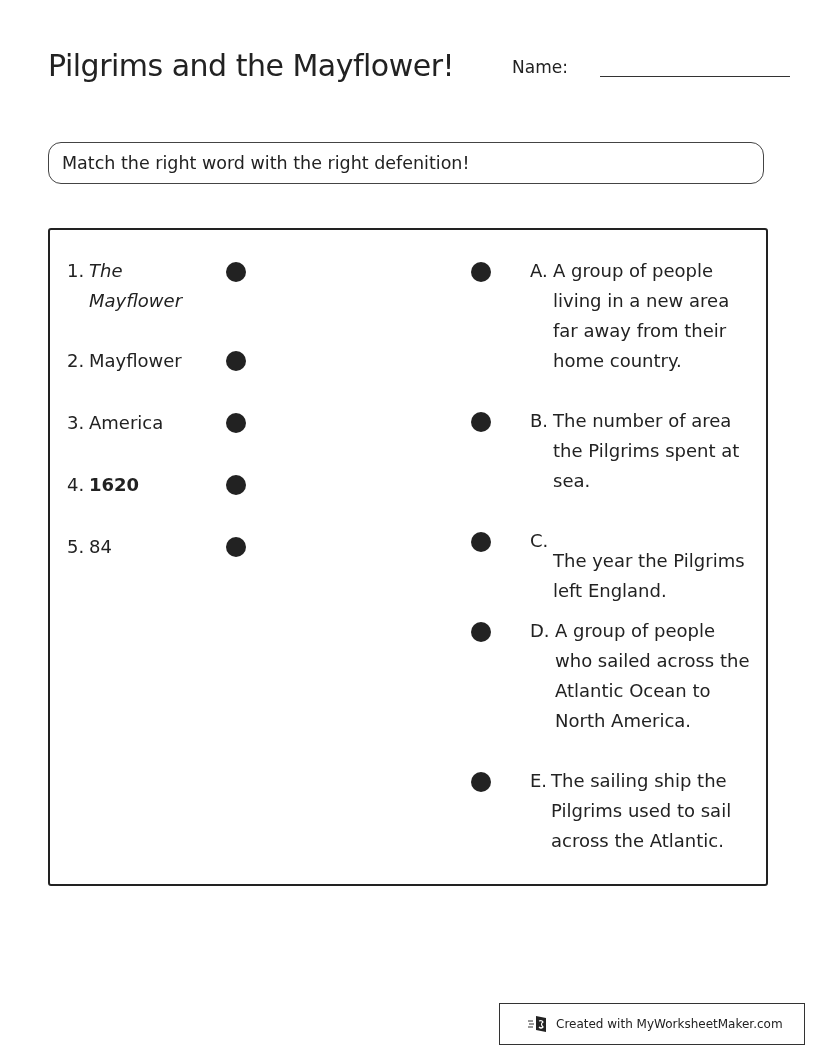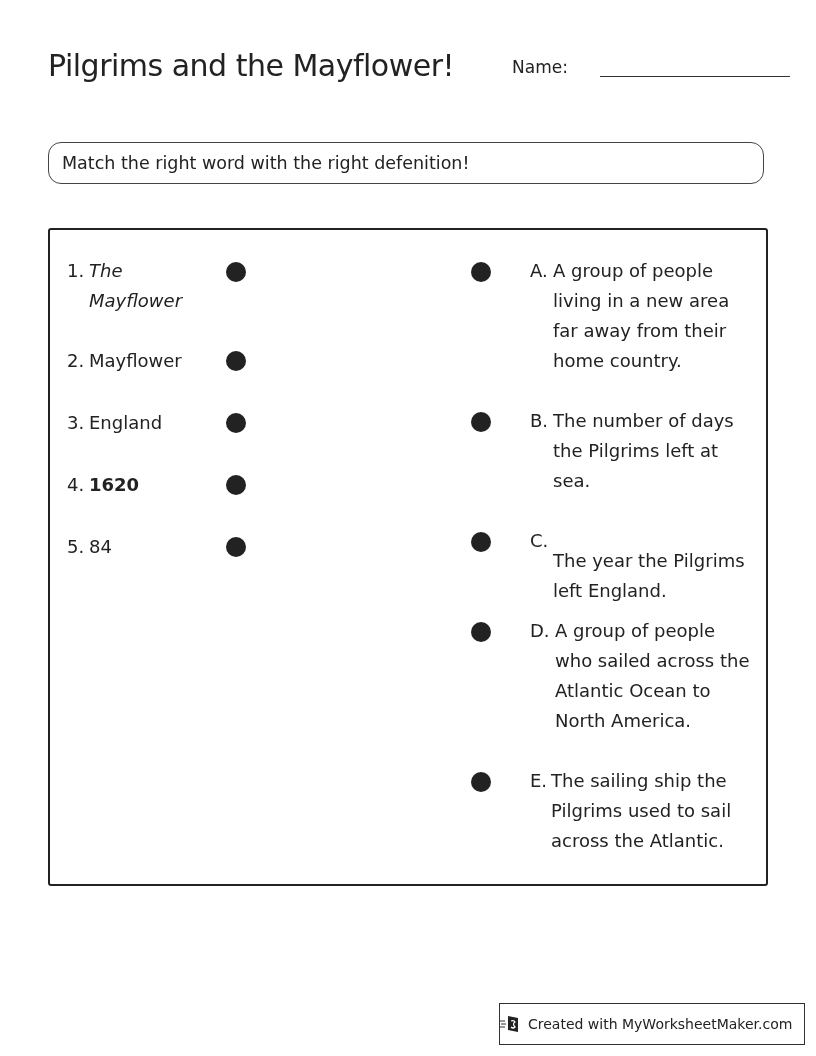--- a/index.html
+++ b/index.html
@@ -14,21 +14,21 @@
                   border: 1.5px solid #444; border-radius: 13px; box-sizing: border-box;
                   padding-left: 13px; display: flex; align-items: center; font-size: 17.5px; color: #222; }
   .match-box { position: absolute; left: 48px; top: 228px; width: 720px; height: 658px;
                border: 2px solid #222; border-radius: 3px; box-sizing: border-box; }
   .item { position: absolute; font-size: 18px; line-height: 30px; color: #222; }
   .item .num { position: absolute; left: 0; top: 0; }
   .item .txt { display: block; }
   .dot { position: absolute; width: 20px; height: 20px; border-radius: 50%; background: #222; }
   .footer { position: absolute; left: 499px; top: 1003px; width: 306px; height: 42px;
             border: 1.5px solid #333; box-sizing: border-box; display: flex; align-items: center;
-            padding-left: 0; font-size: 14px; color: #222; }
+            padding-left: 28px; font-size: 12px; color: #222; }
   .footer svg { margin-right: 6px; }
 </style>
 </head>
 <body>
 
 <h1 class="title">Pilgrims and the Mayflower!</h1>
 
 <div class="name-wrap">
   <span class="name-label">Name:</span>
   <div class="name-line"></div>
@@ -47,21 +47,21 @@
   <div class="dot" style="left:176px; top:32px;"></div>
 
   <div class="item" style="left:17px; top:116px;">
     <span class="num">2.</span>
     <span class="txt" style="padding-left:22px;">Mayflower</span>
   </div>
   <div class="dot" style="left:176px; top:121px;"></div>
 
   <div class="item" style="left:17px; top:178px;">
     <span class="num">3.</span>
-    <span class="txt" style="padding-left:22px;">England</span>
+    <span class="txt" style="padding-left:22px;">America</span>
   </div>
   <div class="dot" style="left:176px; top:183px;"></div>
 
   <div class="item" style="left:17px; top:240px;">
     <span class="num">4.</span>
     <span class="txt" style="padding-left:22px;font-weight:bold;">1620</span>
   </div>
   <div class="dot" style="left:176px; top:245px;"></div>
 
   <div class="item" style="left:17px; top:302px;">
@@ -72,21 +72,21 @@
 
   <div class="dot" style="left:421px; top:32px;"></div>
   <div class="item" style="left:480px; top:26px; width:220px;">
     <span class="num">A.</span>
     <span class="txt" style="padding-left:23px;">A group of people living in a new area far away from their home country.</span>
   </div>
 
   <div class="dot" style="left:421px; top:182px;"></div>
   <div class="item" style="left:480px; top:176px; width:220px;">
     <span class="num">B.</span>
-    <span class="txt" style="padding-left:23px;">The number of days the Pilgrims left at sea.</span>
+    <span class="txt" style="padding-left:23px;">The number of area the Pilgrims spent at sea.</span>
   </div>
 
   <div class="dot" style="left:421px; top:302px;"></div>
   <div class="item" style="left:480px; top:296px; width:220px;">
     <span class="num">C.</span>
     <span class="txt" style="padding-left:23px;margin-top:20px;">The year the Pilgrims left England.</span>
   </div>
 
   <div class="dot" style="left:421px; top:392px;"></div>
   <div class="item" style="left:480px; top:386px; width:222px;">

